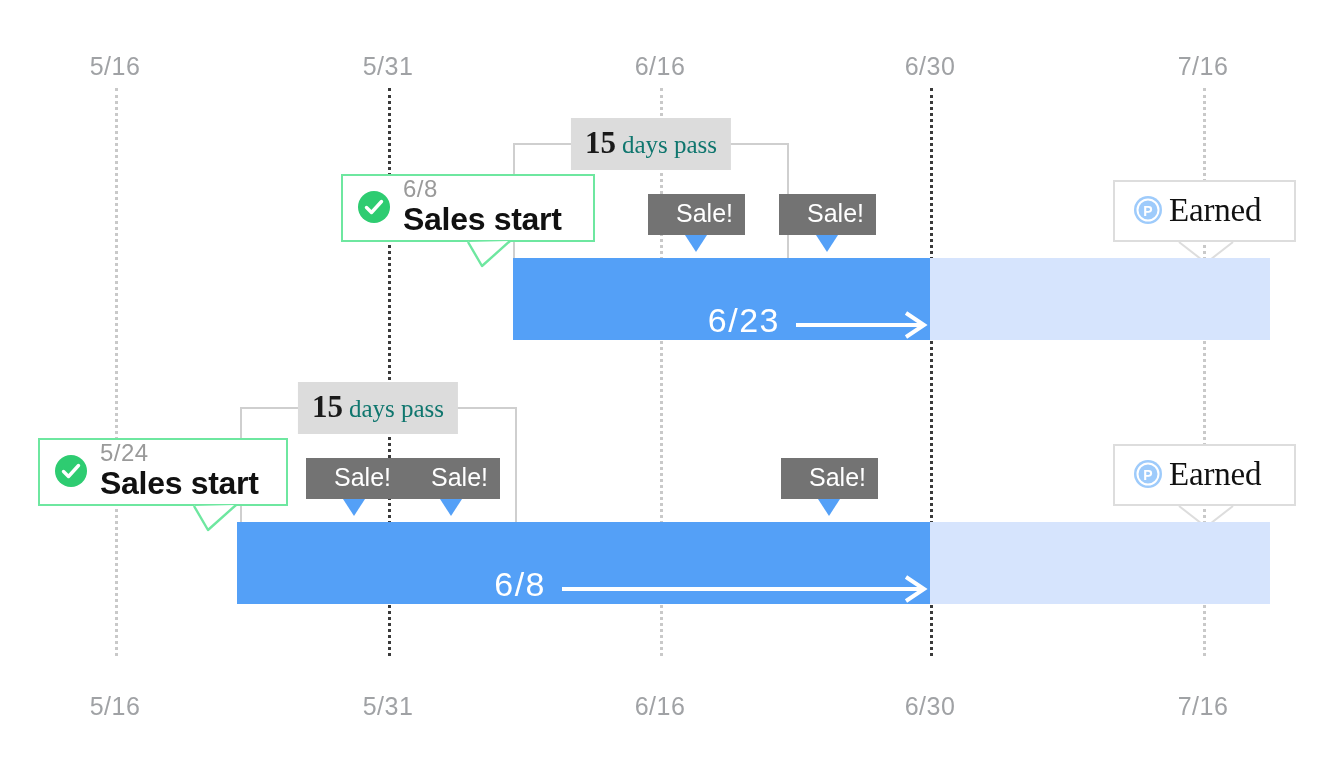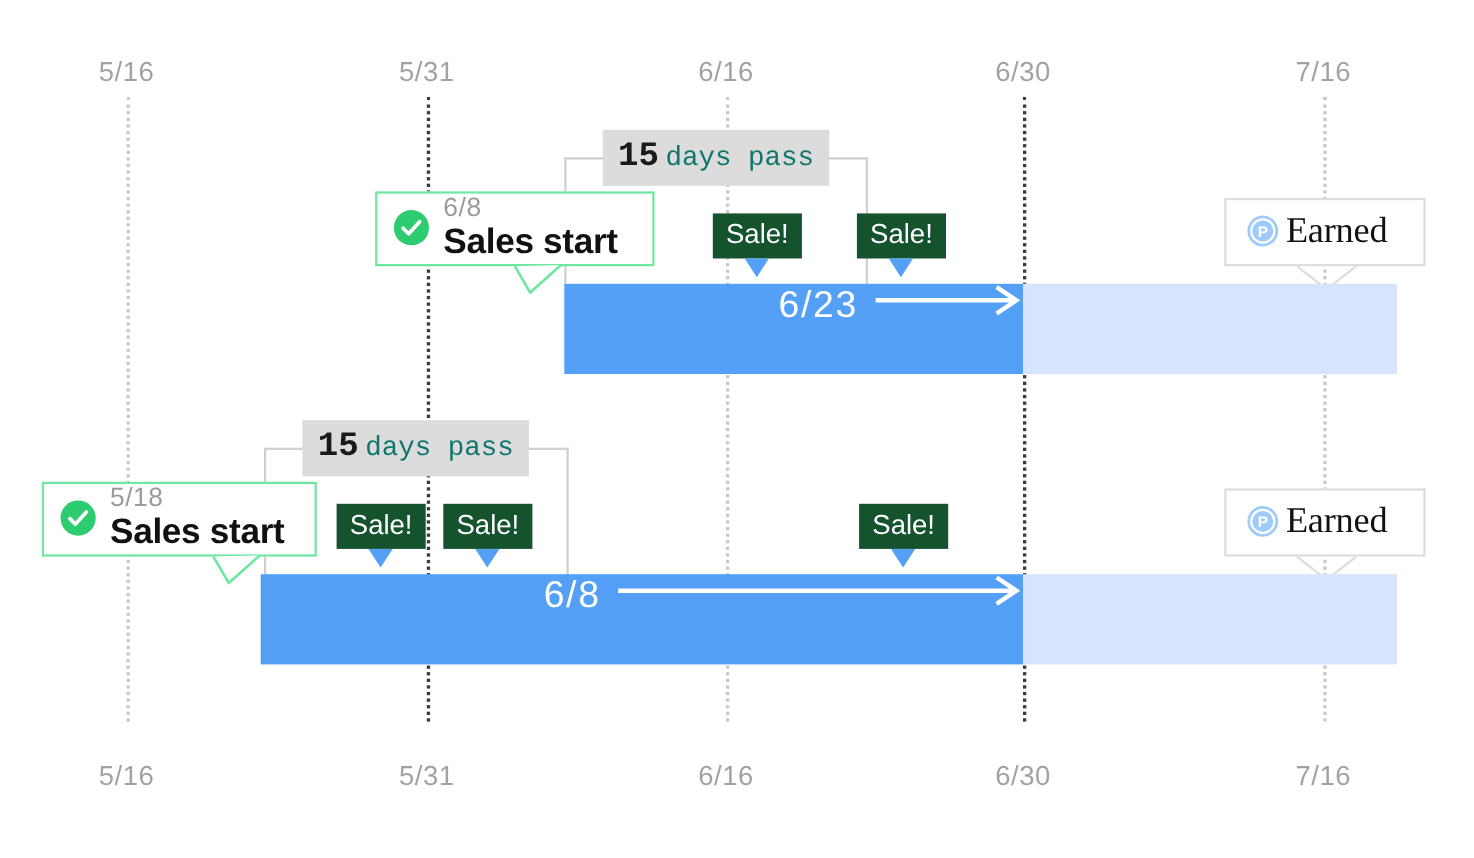--- a/index.html
+++ b/index.html
@@ -56,23 +56,23 @@
     left: 0; top: 0; bottom: 0;
     background: #54a0f7;
   }
   .bar-faded {
     position: absolute;
     top: 0; bottom: 0;
     background: #d6e4fd;
   }
   .bar-inner {
     position: absolute;
-    top: 0; bottom: 0;
-    display: flex;
-    align-items: flex-start;
+    top: 11px; bottom: 0;
+    display: flex;
+    align-items: flex-end;
     justify-content: flex-end;
     padding-right: 16px;
     gap: 14px;
   }
   .bar-date {
     color: #ffffff;
     font-size: 34px;
     letter-spacing: 1.5px;
     white-space: nowrap;
     font-family: "Liberation Sans", sans-serif;
@@ -91,21 +91,21 @@
   .bracket-label {
     position: absolute;
     background: #dcdcdc;
     color: #1a1a1a;
     padding: 7px 14px 9px 14px;
     white-space: nowrap;
     transform: translateX(-50%);
     display: flex;
     align-items: baseline;
     gap: 6px;
-    font-family: Liberation Mono, monospace;
+    font-family: Liberation Serif, serif;
   }
   .bracket-num {
     font-size: 31px;
     font-weight: bold;
     letter-spacing: 0px;
   }
   .bracket-text {
     font-size: 25px;
     font-weight: normal;
     color: #0f766e;
@@ -139,24 +139,24 @@
     font-weight: bold;
     color: #111111;
     letter-spacing: -0.3px;
     white-space: nowrap;
     font-family: "Liberation Sans", sans-serif;
   }
 
   
   .sale-badge {
     position: absolute;
-    background: #14532d;
+    background: #737373;
     color: #ffffff;
     font-size: 25px;
-    padding: 5px 12px 7px 12px;
+    padding: 5px 12px 7px 28px;
     white-space: nowrap;
     font-family: "Liberation Sans", sans-serif;
   }
   .sale-badge .tail {
     position: absolute;
     left: 50%;
     top: 100%;
     margin-left: -11px;
     width: 0; height: 0;
     border-left: 11px solid transparent;
@@ -269,21 +269,21 @@
     <span class="bracket-num">15</span>
     <span class="bracket-text">days pass</span>
   </div>
 
   <div class="callout-start" style="left:38px; top:438px; width:250px; height:68px;">
     <svg class="check-circle" viewBox="0 0 34 34">
       <circle cx="17" cy="17" r="16" fill="#2ecc71"></circle>
       <path d="M9.5 17.5 L14.5 22.5 L24.5 11.5" fill="none" stroke="#ffffff" stroke-width="3.4" stroke-linecap="round" stroke-linejoin="round"></path>
     </svg>
     <span class="callout-lines">
-      <span class="callout-date">5/18</span>
+      <span class="callout-date">5/24</span>
       <span class="callout-title">Sales start</span>
     </span>
   </div>
   <svg style="position:absolute; left:192px; top:504px; width:48px; height:28px;" viewBox="0 0 48 28">
     <path d="M2 1 L2 2 L44 1 L16 26 Z" fill="#ffffff" stroke="none"></path>
     <path d="M2 2 L16 26 L44 1" fill="none" stroke="#6ee7a0" stroke-width="2.4" stroke-linejoin="round"></path>
   </svg>
 
   <div class="sale-badge" style="left:306px; top:458px;">
     <span>Sale!</span>

